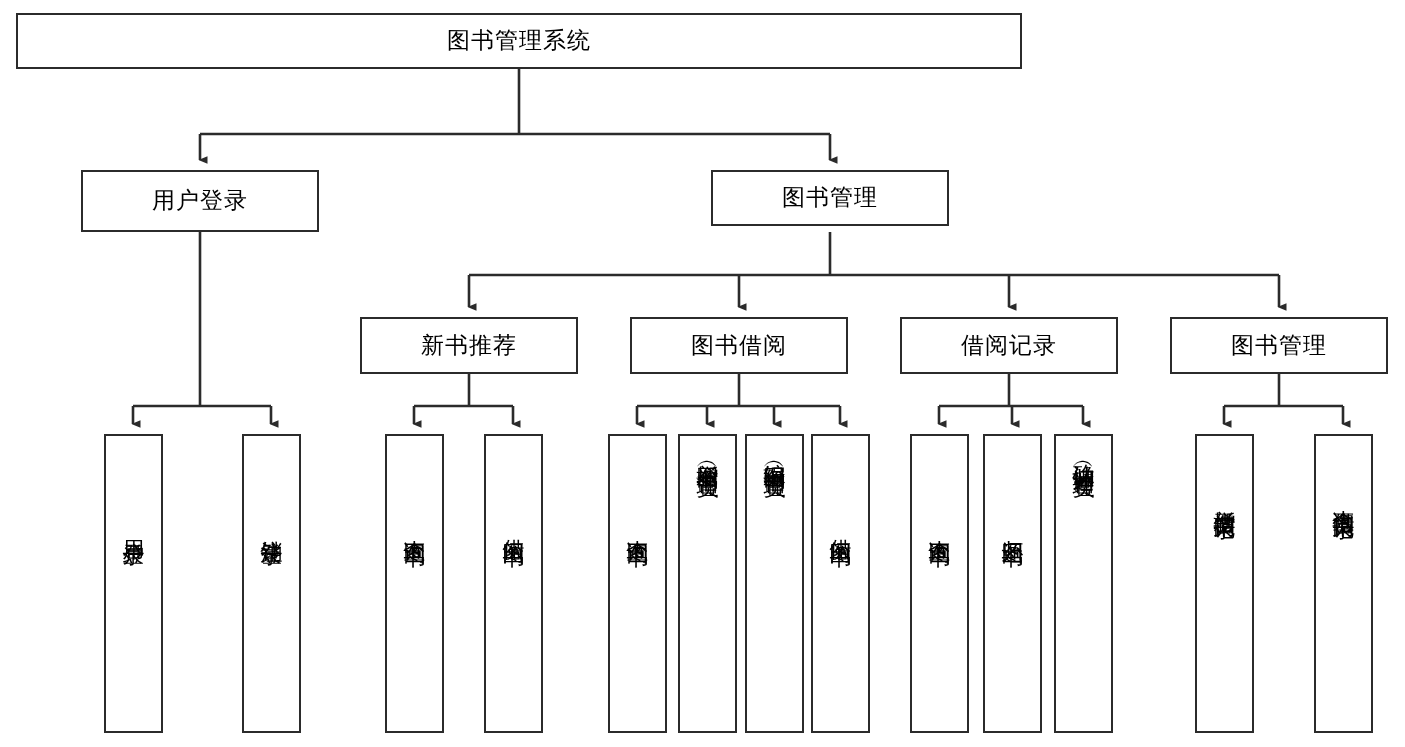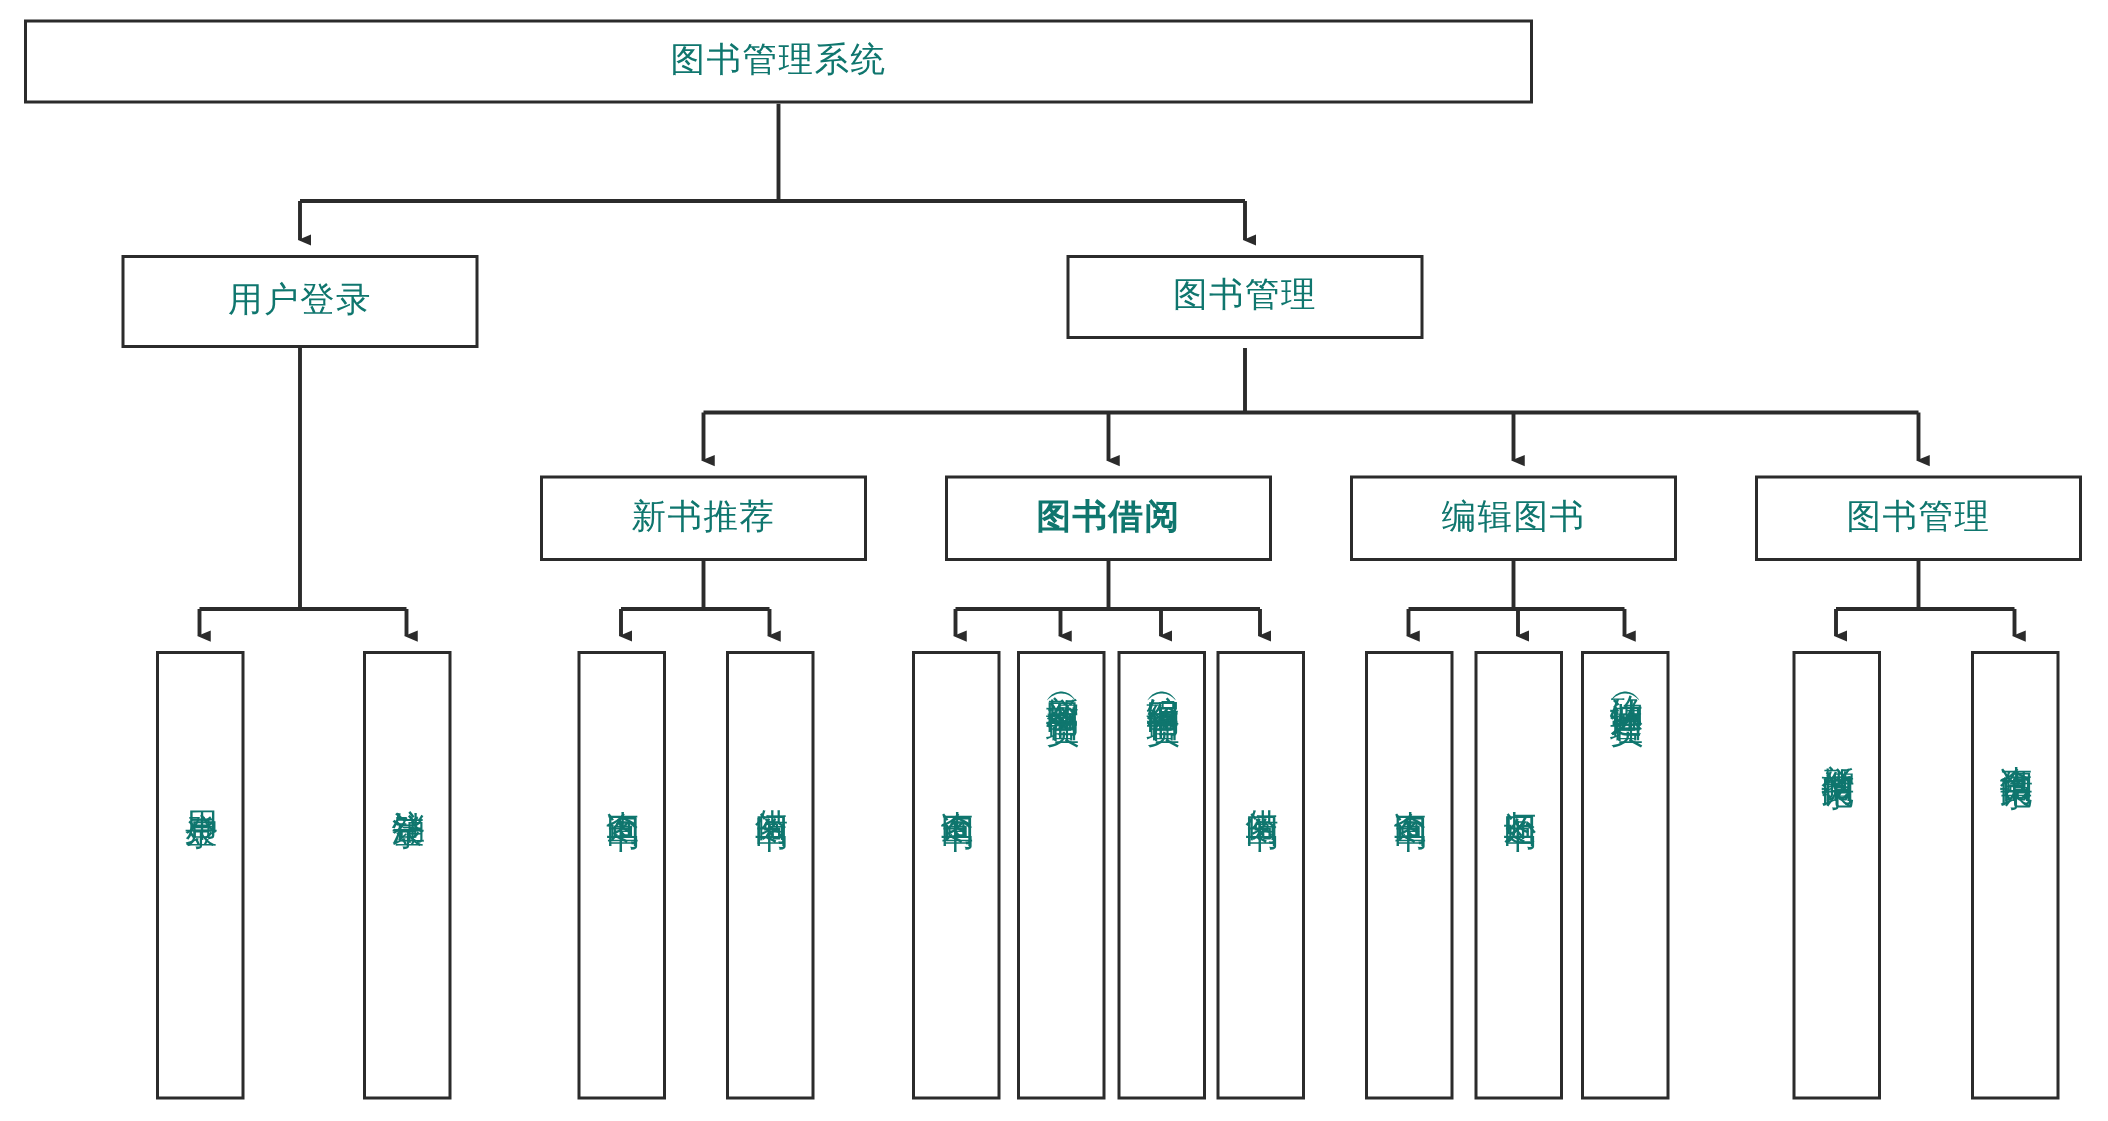--- a/index.html
+++ b/index.html
@@ -27,21 +27,21 @@
     pointer-events: none;
   }
   .node {
     position: absolute;
     box-sizing: border-box;
     border: 2.5px solid #2b2b2b;
     background: #ffffff;
     display: flex;
     align-items: center;
     justify-content: center;
-    color: #0f766e;
+    color: #000000;
     text-align: center;
   }
   .node.horiz {
     font-size: 23px;
     letter-spacing: 1px;
     line-height: 1.2;
   }
   .node.root {
     font-size: 23px;
   }
@@ -141,25 +141,25 @@
   <div class="node horiz" style="left: 81px; top: 170px; width: 238px; height: 62px;">
     <span>用户登录</span>
   </div>
   <div class="node horiz" style="left: 711px; top: 170px; width: 238px; height: 56px;">
     <span>图书管理</span>
   </div>
 
   <div class="node horiz" style="left: 360px; top: 317px; width: 218px; height: 57px; text-align: right;">
     <span>新书推荐</span>
   </div>
-  <div class="node horiz" style="left: 630px; top: 317px; width: 218px; height: 57px; font-weight: bold;">
+  <div class="node horiz" style="left: 630px; top: 317px; width: 218px; height: 57px;">
     <span>图书借阅</span>
   </div>
   <div class="node horiz" style="left: 900px; top: 317px; width: 218px; height: 57px;">
-    <span>编辑图书</span>
+    <span>借阅记录</span>
   </div>
   <div class="node horiz" style="left: 1170px; top: 317px; width: 218px; height: 57px;">
     <span>图书管理</span>
   </div>
 
   <div class="node vert" style="left: 104px; top: 434px; width: 59px; height: 299px;">
     <span class="vtext mid">用户登录</span>
   </div>
   <div class="node vert" style="left: 242px; top: 434px; width: 59px; height: 299px;">
     <span class="vtext mid">注销登录</span>

